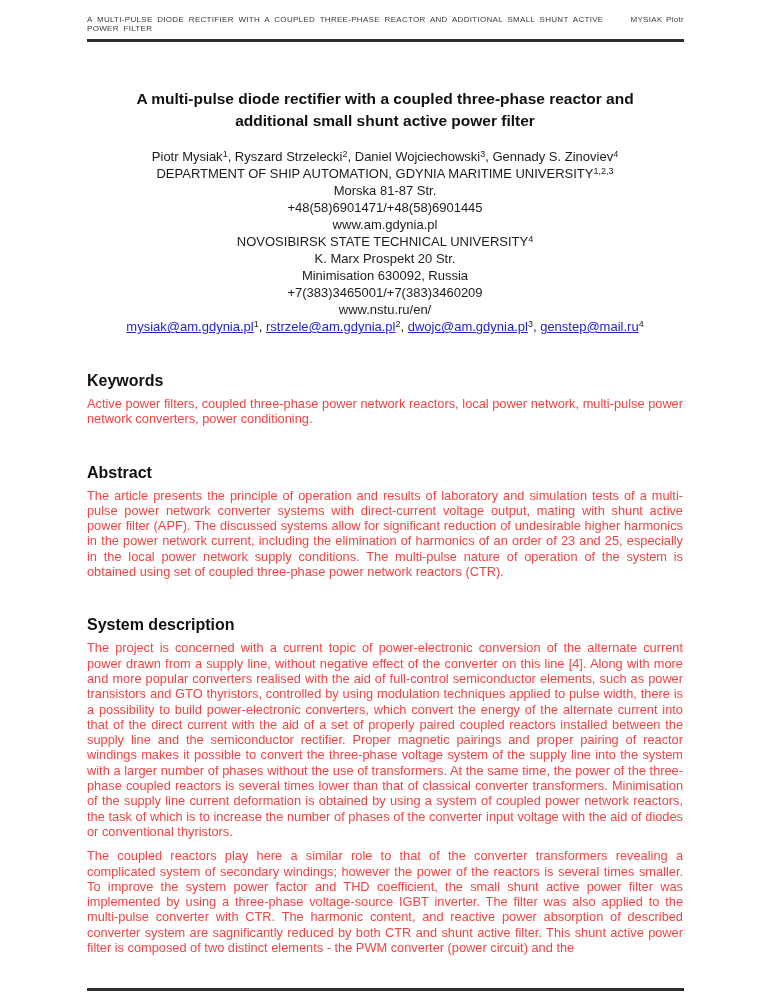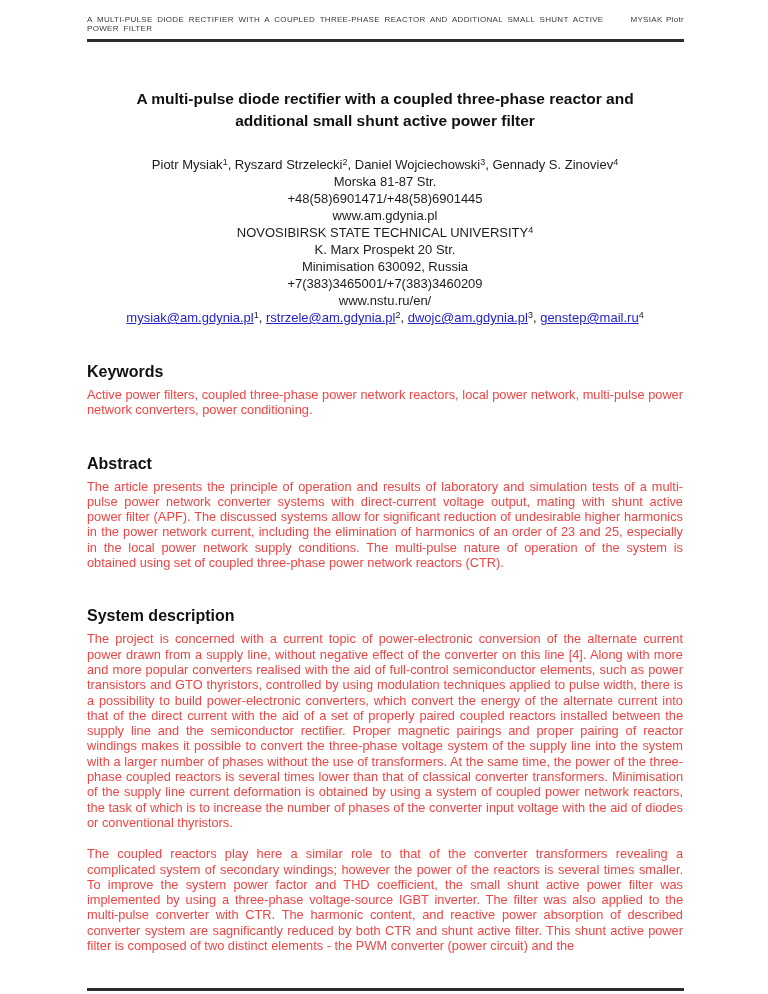--- a/index.html
+++ b/index.html
@@ -36,21 +36,21 @@
   .content { padding: 88px 85px 0 87px; }
   h1.title {
     margin: 0;
     font-size: 15.5px;
     line-height: 22px;
     font-weight: bold;
     text-align: center;
     color: #111111;
   }
   .authors {
-    margin-top: 24px;
+    margin-top: 16px;
     text-align: center;
     font-size: 13px;
     line-height: 17px;
     color: #1c1c1c;
   }
   sup.ss {
     font-size: 9px;
     line-height: 0;
     position: relative;
     top: -4px;
@@ -69,21 +69,21 @@
     font-weight: bold;
     color: #111111;
   }
   p.body-text {
     margin: 6px 0 0;
     font-size: 12.8px;
     line-height: 15.3px;
     text-align: justify;
     color: #ef4444;
   }
-  p.body-text.para-continued { margin-top: 16px; }
+  p.body-text.para-continued { margin-top: 9px; }
   
   .footer {
     position: absolute;
     left: 87px; right: 84px; top: 960px;
     font-size: 12px;
     color: #3a3a3a;
     letter-spacing: 0.3px;
     margin-top: 28px;
   }
   .footer-rule { height: 2.5px; background: #2e2e2e; }
@@ -113,20 +113,21 @@
 
   <div class="content">
 
     <h1 class="title">
       <div>A multi-pulse diode rectifier with a coupled three-phase reactor and</div>
       <div>additional small shunt active power filter</div>
     </h1>
 
     <div class="authors">
       <div><span>Piotr Mysiak</span><sup class="ss">1</sup><span>, Ryszard Strzelecki</span><sup class="ss">2</sup><span>, Daniel Wojciechowski</span><sup class="ss">3</sup><span>, Gennady S. Zinoviev</span><sup class="ss">4</sup></div>
+      <div><span>DEPARTMENT OF SHIP AUTOMATION, GDYNIA MARITIME UNIVERSITY</span><sup class="ss">1,2,3</sup></div>
       <div>Morska 81-87 Str.</div>
       <div>+48(58)6901471/+48(58)6901445</div>
       <div>www.am.gdynia.pl</div>
       <div><span>NOVOSIBIRSK STATE TECHNICAL UNIVERSITY</span><sup class="ss">4</sup></div>
       <div>K. Marx Prospekt 20 Str.</div>
       <div>Minimisation 630092, Russia</div>
       <div>+7(383)3465001/+7(383)3460209</div>
       <div>www.nstu.ru/en/</div>
       <div class="email-line"><a>mysiak@am.gdynia.pl</a><sup class="ss">1</sup><span>, </span><a>rstrzele@am.gdynia.pl</a><sup class="ss">2</sup><span>, </span><a>dwojc@am.gdynia.pl</a><sup class="ss">3</sup><span>, </span><a>genstep@mail.ru</a><sup class="ss">4</sup></div>
     </div>

